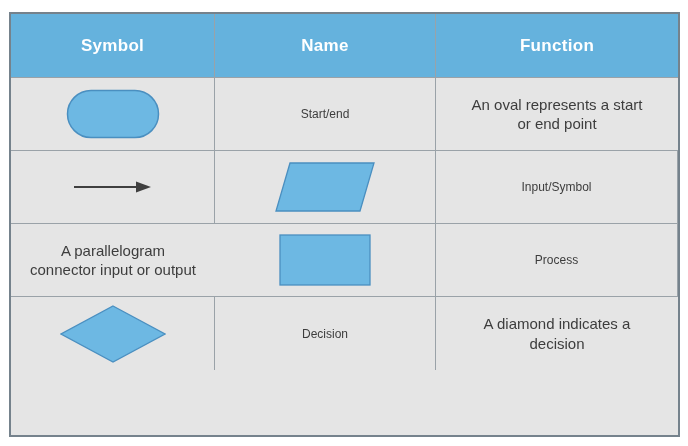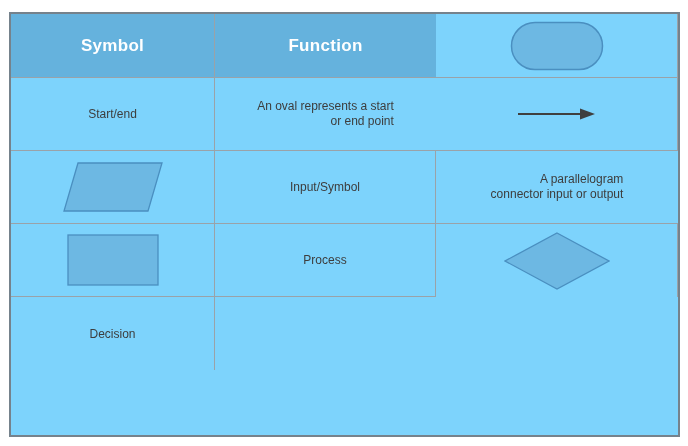--- a/index.html
+++ b/index.html
@@ -18,63 +18,66 @@
     width: 688px; height: 446px;
     background: var(--page-bg);
     font-family: "Liberation Sans", "DejaVu Sans", sans-serif;
     overflow: hidden;
   }
   .symbol-table {
     position: absolute;
     left: 9px; top: 12px;
     width: 671px; height: 425px;
     border: 2px solid var(--border-outer);
-    background: #7dd3fc;
+    background: #e5e5e5;
     display: grid;
     grid-template-columns: 204px 221px 1fr;
     grid-template-rows: 64px 73px 73px 73px 73px 1fr;
   }
   .cell {
     border-right: 1px solid var(--border-inner);
     border-bottom: 1px solid var(--border-inner);
     display: flex;
     align-items: center;
     justify-content: center;
     text-align: center;
     overflow: hidden;
   }
-  .cell.col-last { border-right: none; text-align: right; }
+  .cell.col-last { border-right: none; }
   .cell.row-last { border-bottom: none; }
   .header-cell {
     background: var(--header-bg);
     color: var(--header-text);
     font-weight: bold;
     font-size: 17px;
     letter-spacing: 0.3px;
   }
   .name-cell {
     color: var(--text);
     font-size: 12px;
   }
   .func-cell {
     color: var(--text);
-    font-size: 12px;
+    font-size: 15px;
     line-height: 1.27;
     white-space: pre-line;
     padding: 4px 10px;
   }
   .shape-svg { display: block; }
 </style>
 </head>
 <body>
 
 <div class="symbol-table">
 
   <div class="cell header-cell">
     <span>Symbol</span>
+  </div>
+  <div class="cell header-cell">
+    <span>Name</span>
   </div>
   <div class="cell header-cell col-last">
     <span>Function</span>
   </div>
 
   <div class="cell">
     <svg class="shape-svg" width="94" height="50" viewBox="0 0 94 50">
       <rect x="1.5" y="1.5" width="91" height="47" rx="23.5" ry="23.5" style="fill:var(--shape-fill); stroke:var(--shape-stroke); stroke-width:1.5;"></rect>
     </svg>
   </div>
@@ -112,14 +115,16 @@
   </div>
 
   <div class="cell row-last">
     <svg class="shape-svg" width="106" height="58" viewBox="0 0 106 58">
       <polygon points="53,1 105,29 53,57 1,29" style="fill:var(--shape-fill); stroke:var(--shape-stroke); stroke-width:1.3;"></polygon>
     </svg>
   </div>
   <div class="cell name-cell row-last">
     <span>Decision</span>
   </div>
+  <div class="cell func-cell col-last row-last">A diamond indicates a
+decision</div>
 
 </div>
 
 </body></html>

